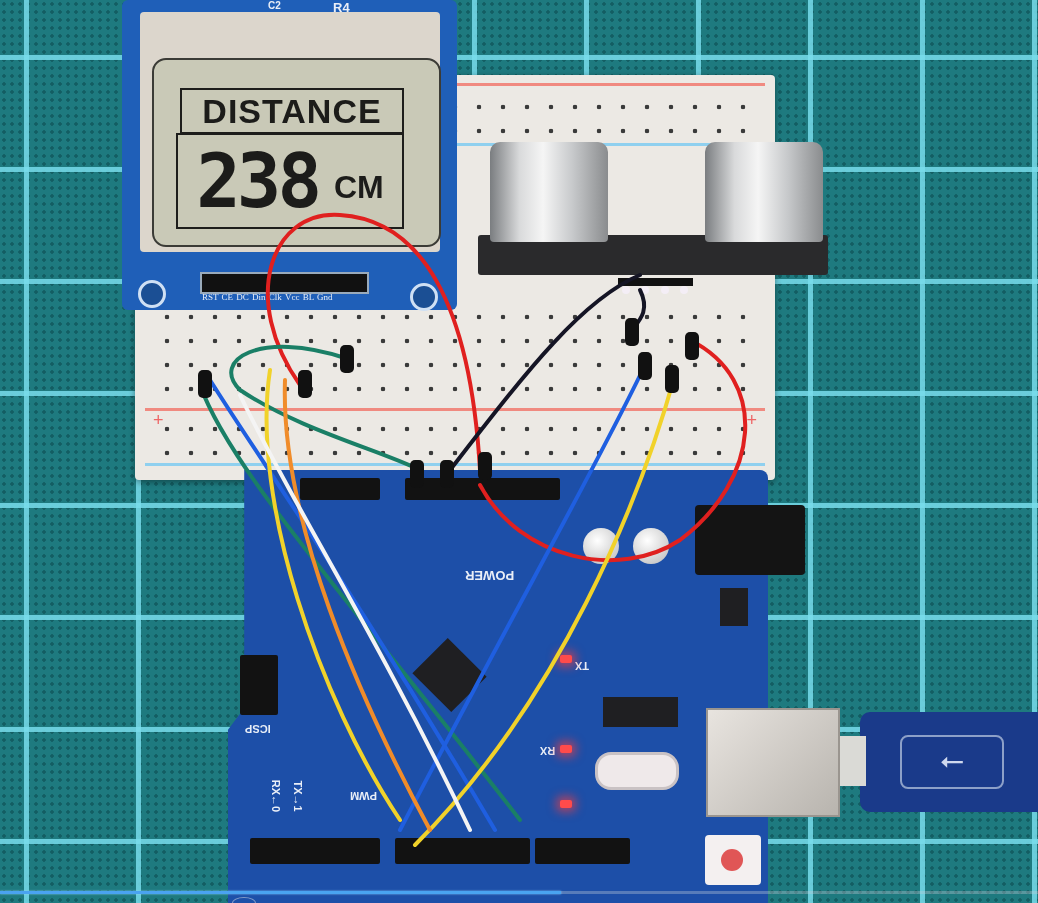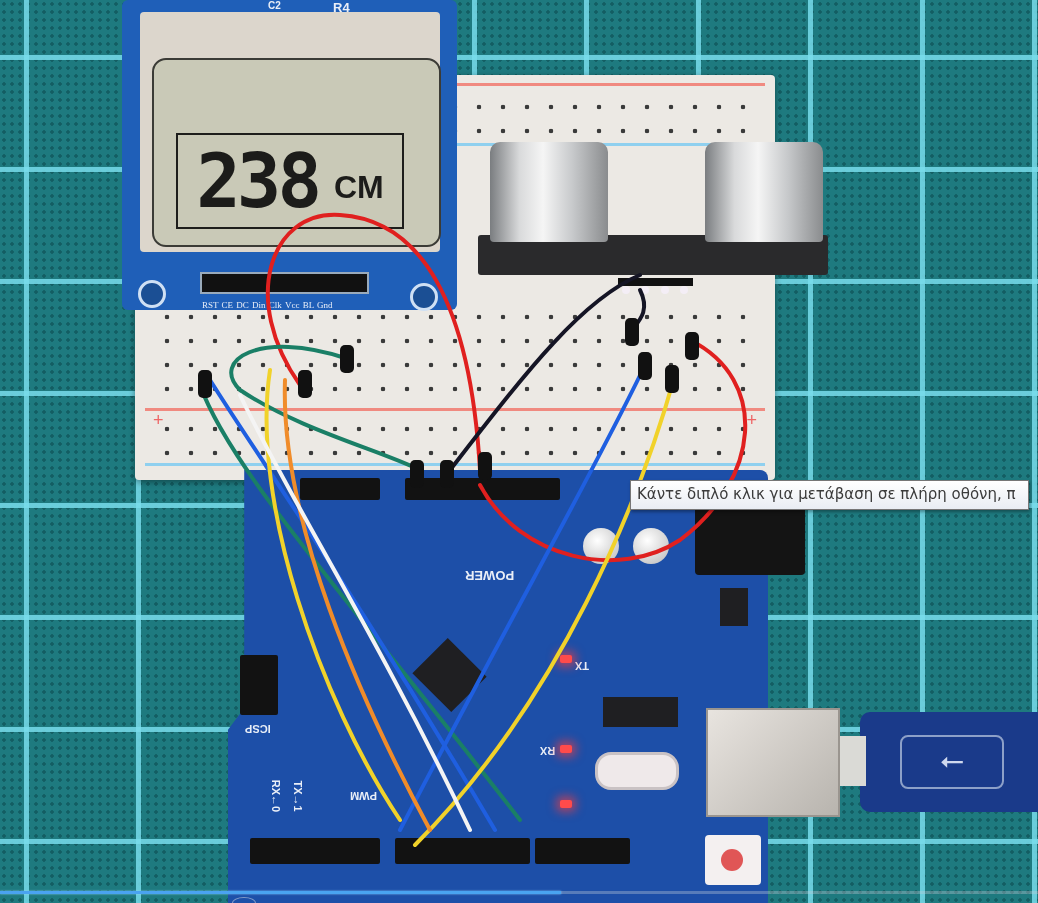--- a/index.html
+++ b/index.html
@@ -22,21 +22,21 @@
   
   .lcd-pcb{position:absolute;left:122px;top:0;width:335px;height:310px;background:#1f5fb8;border-radius:6px;}
   .lcd-bezel{position:absolute;left:140px;top:12px;width:300px;height:240px;background:#dcd6cc;border-radius:4px;}
   .lcd-glass{position:absolute;left:152px;top:58px;width:285px;height:185px;background:#c9c9b7;border-radius:14px;border:2px solid #3b3b36;}
   .lcd-box-top{position:absolute;left:180px;top:88px;width:220px;height:42px;border:2px solid #1d1d1b;border-bottom:3px solid #1d1d1b;
     display:flex;align-items:center;justify-content:center;font-size:34px;font-weight:bold;letter-spacing:1px;color:#1c1c1a;}
   .lcd-box-bot{position:absolute;left:176px;top:133px;width:224px;height:92px;border:2px solid #1d1d1b;display:flex;align-items:center;justify-content:center;gap:16px;color:#1c1c1a;}
   .lcd-value{font-family:"DejaVu Sans Mono",monospace;font-size:74px;font-weight:bold;letter-spacing:-4px;line-height:1;}
   .lcd-unit{font-size:32px;font-weight:bold;margin-top:12px;}
   .lcd-pins{position:absolute;left:200px;top:272px;width:165px;height:18px;background:#111;border:2px solid #9ab;}
-  .lcd-pinlabels{position:absolute;left:202px;top:292px;font-size:9px;color:#e8eef8;font-family:"Liberation Serif",serif;word-spacing:1px;white-space:nowrap;margin-top:8px;}
+  .lcd-pinlabels{position:absolute;left:202px;top:292px;font-size:9px;color:#e8eef8;font-family:"Liberation Serif",serif;word-spacing:1px;white-space:nowrap;}
   .mount{position:absolute;width:22px;height:22px;border-radius:50%;background:#1b4f94;border:3px solid #cfe0f4;}
   
   .us-board{position:absolute;left:478px;top:235px;width:350px;height:40px;background:#2a2a2c;border-radius:3px;}
   .us-can{position:absolute;top:142px;width:118px;height:100px;border-radius:10px 10px 4px 4px;
     background:linear-gradient(90deg,#7a7d80 0%,#d9dadb 25%,#f5f5f5 45%,#c7c9cb 70%,#8a8c8e 100%);}
   .us-pins{position:absolute;left:618px;top:278px;width:75px;height:16px;}
   
   .arduino{position:absolute;left:228px;top:470px;width:540px;height:433px;background:#1d4fa8;border-radius:8px 8px 0 0;
     clip-path:polygon(3% 0,100% 0,100% 100%,0 100%,0 60%,3% 55%);}
   .header{position:absolute;background:#121212;border-radius:2px;}
@@ -81,20 +81,21 @@
       <div style="position:absolute;right:18px;top:335px;color:#e66;font-size:18px;">+</div>
     </div>
 
     <div class="lcd-pcb"></div>
     <div class="mount" style="left:138px;top:280px;"></div>
     <div class="mount" style="left:410px;top:283px;"></div>
     <div class="silk" style="left:268px;top:0;font-size:10px;">C2</div>
     <div class="silk" style="left:333px;top:0;font-size:13px;">R4</div>
     <div class="lcd-bezel"></div>
     <div class="lcd-glass"></div>
+    <div class="lcd-box-top">DISTANCE</div>
     <div class="lcd-box-bot">
       <span class="lcd-value">238</span>
       <span class="lcd-unit">CM</span>
     </div>
     <div class="lcd-pins"></div>
     <div class="lcd-pinlabels">RST CE DC Din Clk Vcc BL Gnd</div>
 
     <div class="us-board"></div>
     <div class="us-can" style="left:490px;"></div>
     <div class="us-can" style="left:705px;"></div>
@@ -160,19 +161,18 @@
         <rect x="440" y="460" width="14" height="28" rx="5"></rect>
         <rect x="478" y="452" width="14" height="28" rx="5"></rect>
         <rect x="625" y="318" width="14" height="28" rx="5"></rect>
         <rect x="685" y="332" width="14" height="28" rx="5"></rect>
         <rect x="638" y="352" width="14" height="28" rx="5"></rect>
         <rect x="665" y="365" width="14" height="28" rx="5"></rect>
       </g>
     </svg>
   </div>
 
-  <div class="tooltip">Κάντε διπλό κλικ για μετάβαση σε πλήρη οθόνη, π</div>
 
   <div class="progress-track">
     <div class="progress-fill" style="width:54%;"></div>
   </div>
   <div class="seek-thumb"></div>
 </div>
 
 </body></html>

